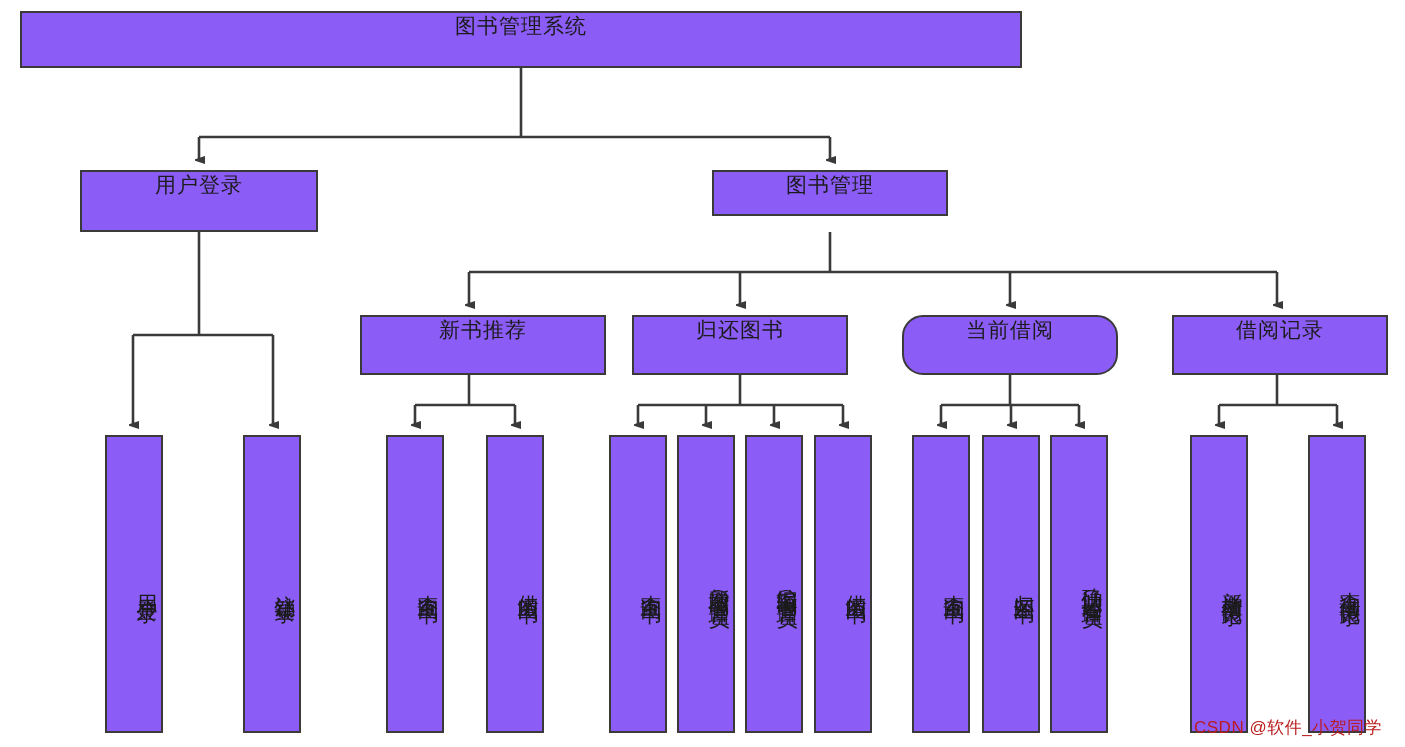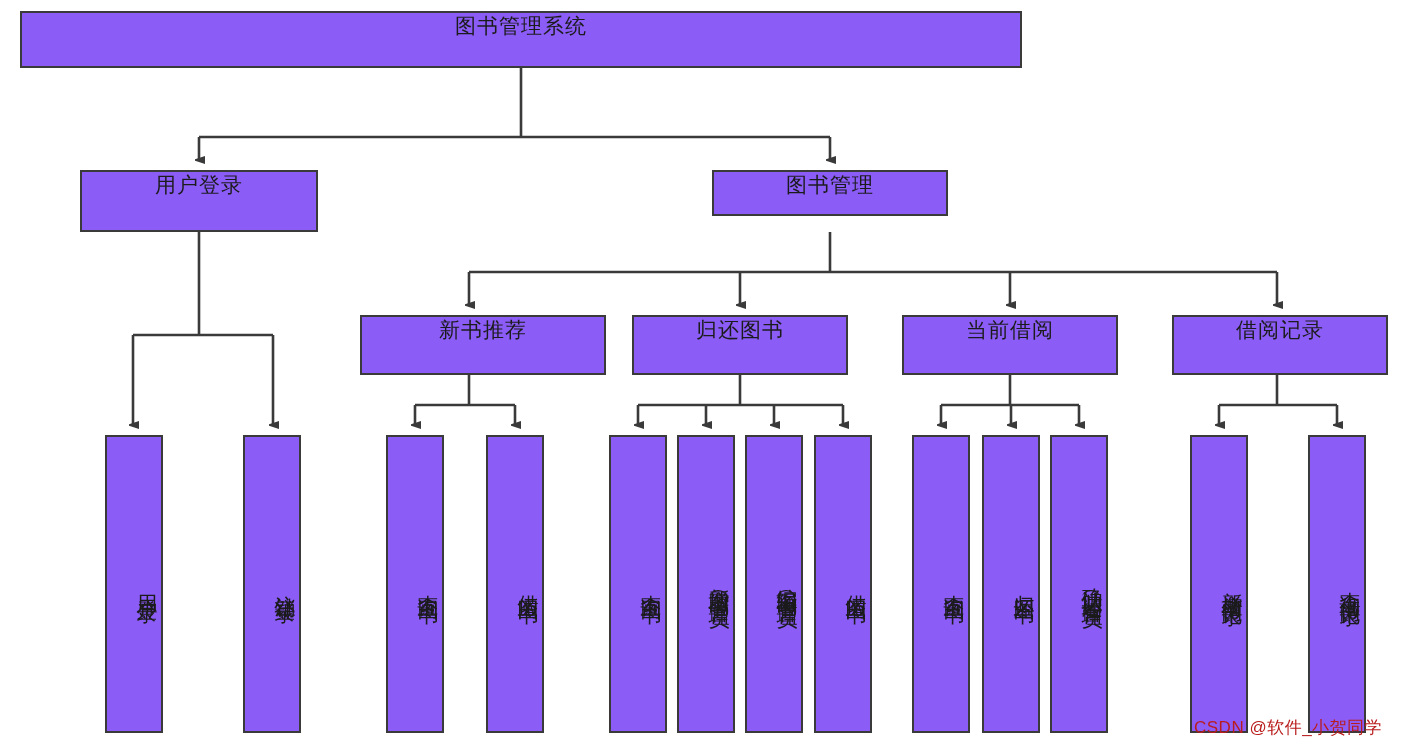--- a/index.html
+++ b/index.html
@@ -125,21 +125,21 @@
   <div class="node h" style="left: 712px; top: 170px; width: 236px; height: 46px;">
     <span>图书管理</span>
   </div>
 
   <div class="node h" style="left: 360px; top: 315px; width: 246px; height: 60px;">
     <span>新书推荐</span>
   </div>
   <div class="node h" style="left: 632px; top: 315px; width: 216px; height: 60px;">
     <span>归还图书</span>
   </div>
-  <div class="node h" style="left: 902px; top: 315px; width: 216px; height: 60px;">
+  <div class="node h" style="left: 902px; top: 315px; width: 216px; height: 60px; border-radius: 21px;">
     <span>当前借阅</span>
   </div>
   <div class="node h" style="left: 1172px; top: 315px; width: 216px; height: 60px;">
     <span>借阅记录</span>
   </div>
 
   <div class="node v" style="left: 105px; top: 435px; width: 58px; height: 298px;">
     <span>用户登录</span>
   </div>
   <div class="node v" style="left: 243px; top: 435px; width: 58px; height: 298px;">

